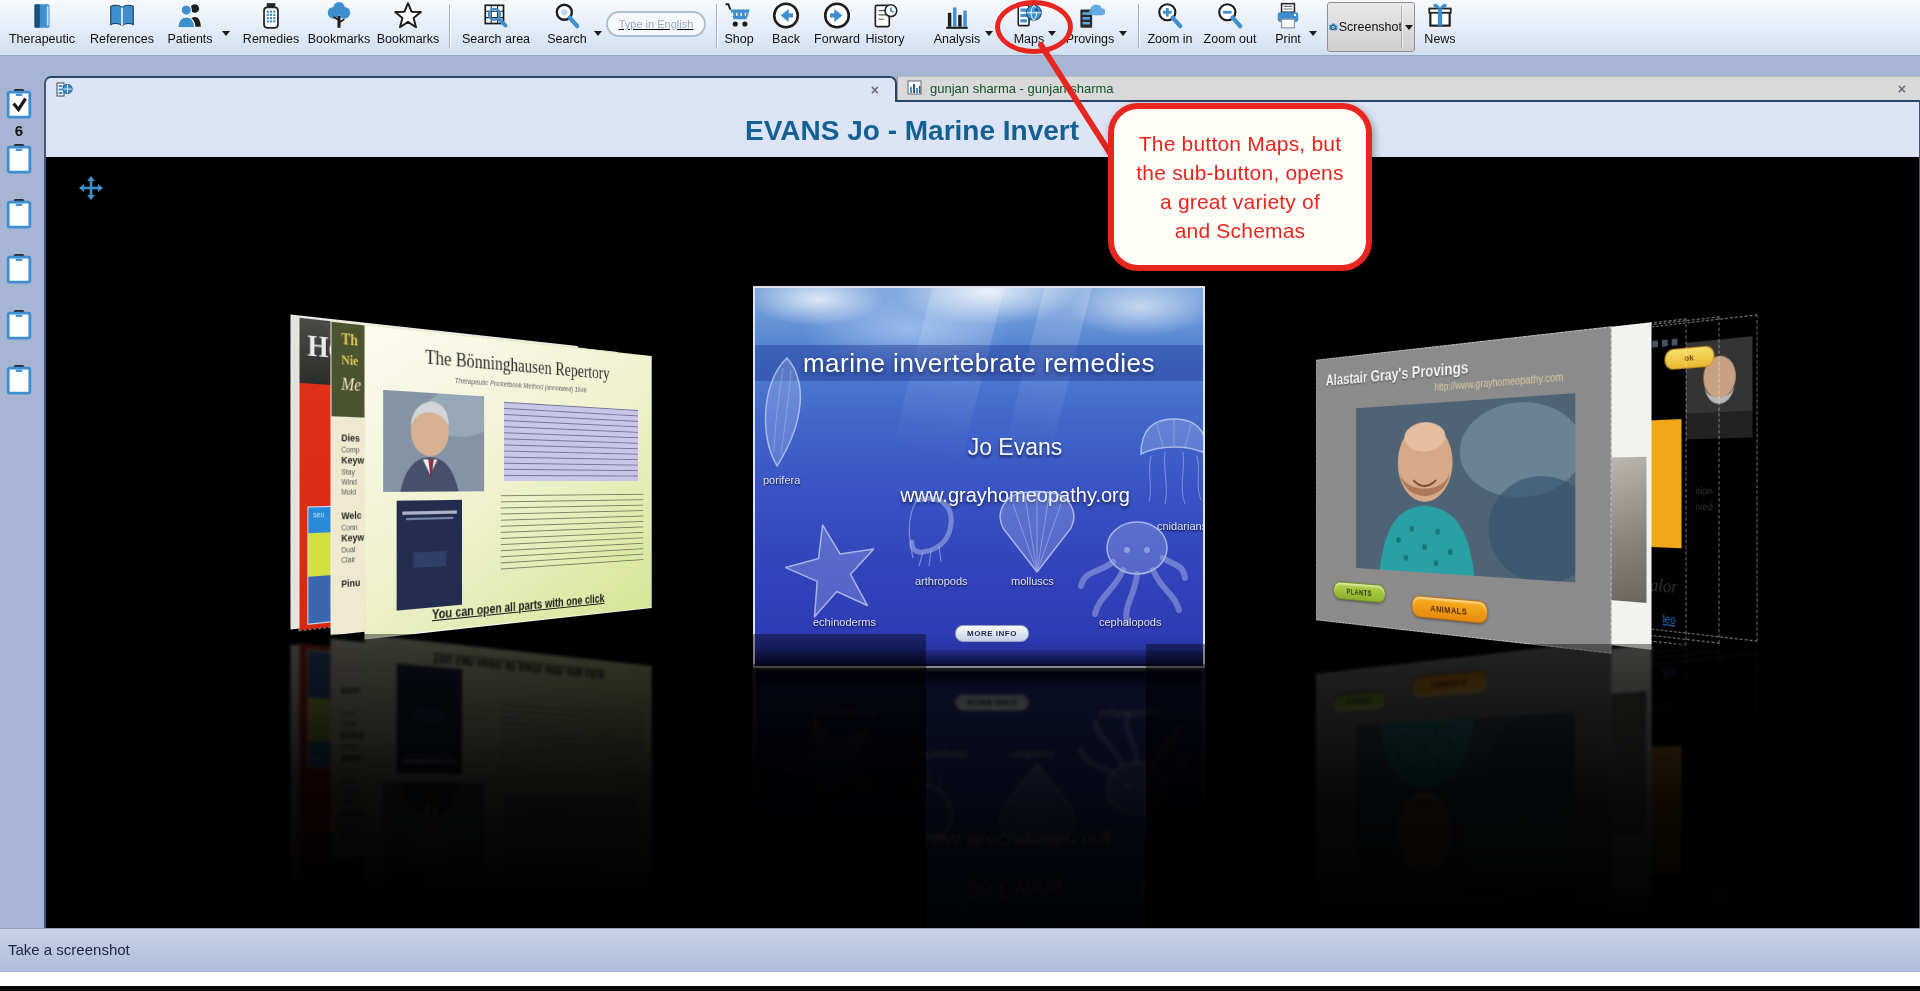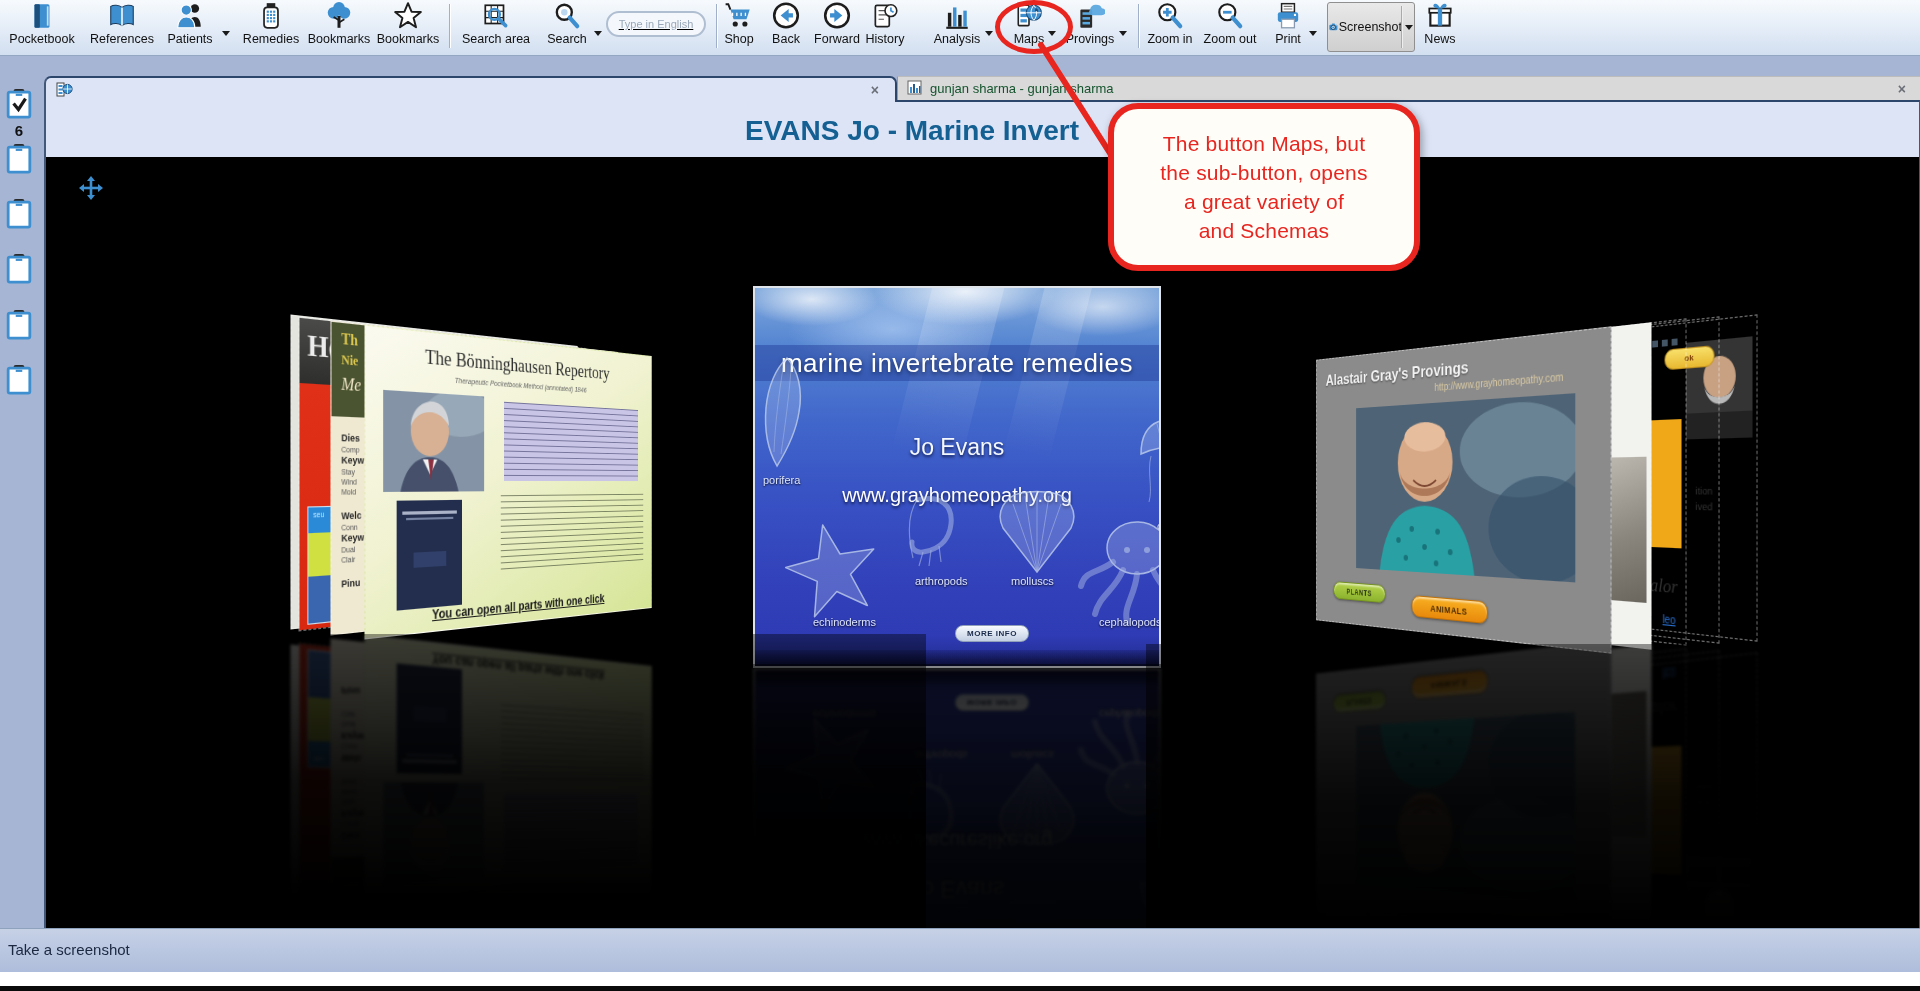--- a/index.html
+++ b/index.html
@@ -16,21 +16,21 @@
     background:#f4f8fc;display:flex;align-items:center;justify-content:center;text-decoration:underline;}
   .pill input{border:none;outline:none;background:transparent;width:86px;font-size:11px;color:#8a98ac;text-align:center;font-family:"Liberation Sans",sans-serif;}
   .pill input::placeholder{color:#9aa8ba;}
   .shotbox{position:absolute;left:1327px;top:2px;width:88px;height:50px;background:linear-gradient(#e9e9e9,#cfcfcf);
     border:1px solid #8f8f8f;border-radius:3px;box-sizing:border-box;}
   .shotbox .inner{position:absolute;left:0;top:0;width:74px;height:48px;display:flex;align-items:center;}
   .shotbox .divider{position:absolute;left:73px;top:3px;width:1px;height:42px;background:#aaa;box-shadow:1px 0 0 #eee;}
   .shotbox .dd{left:77px;top:22px;position:absolute;}
   
   .redring{position:absolute;left:995px;top:0px;width:68px;height:44px;border:5px solid #e8251f;border-radius:50%;z-index:120;pointer-events:none;}
-  .callout{position:absolute;left:1108px;top:103px;width:312px;height:168px;box-sizing:border-box;background:#fffdf8;
+  .callout{position:absolute;left:1108px;top:103px;width:264px;height:168px;box-sizing:border-box;background:#fffdf8;
     border:6px solid #e8251f;border-radius:30px;z-index:121;box-shadow:2px 3px 8px rgba(0,0,0,.35);
     display:flex;flex-direction:column;justify-content:center;text-align:center;}
   .callout .cl{font-size:21px;line-height:29px;color:#e8251f;font-weight:500;letter-spacing:.2px;}
   .pointer-svg{position:absolute;left:1000px;top:38px;width:140px;height:145px;z-index:119;pointer-events:none;}
   
   .tab-active{position:absolute;left:44px;top:76px;width:853px;height:26px;background:#dce4f6;
     border-top:2px solid #2c466b;border-right:2px solid #2c466b;border-left:2px solid #42587a;
     border-radius:7px 7px 0 0;box-sizing:border-box;z-index:6;}
   .tab-active .mini{position:absolute;left:10px;top:3px;width:17px;height:17px;}
   .tabx{position:absolute;font-size:14px;font-weight:bold;color:#6b6f78;cursor:pointer;line-height:14px;}
@@ -109,27 +109,27 @@
   .stripB .link{position:absolute;right:10px;top:262px;font-size:10px;color:#2a6fd0;text-decoration:underline;}
   .stripB .dashes{position:absolute;right:8px;top:16px;width:46px;height:6px;
     background:repeating-linear-gradient(to right,#456 0 6px,transparent 6px 10px);}
   .stripC .pillY{position:absolute;right:4px;top:24px;width:50px;height:17px;border-radius:9px;
     background:linear-gradient(#f8e06a,#e8b830);border:1px solid #c09020;font-size:8px;font-weight:bold;color:#7a3a00;
     display:flex;align-items:center;justify-content:center;}
   .stripC .t1{position:absolute;right:6px;top:148px;font-size:9.5px;color:#333;}
   .stripC .t2{position:absolute;right:6px;top:162px;font-size:9.5px;color:#333;}
   .stripD .photo{position:absolute;right:4px;top:18px;width:70px;height:90px;}
   
-  .cslide{position:absolute;left:0;top:0;width:408px;height:382px;box-sizing:border-box;border:2px solid #dfe3ea;overflow:hidden;cursor:pointer;
+  .cslide{position:absolute;left:0;top:0;width:452px;height:382px;box-sizing:border-box;border:2px solid #dfe3ea;overflow:hidden;cursor:pointer;
     background:
       radial-gradient(95px 38px at 14% 3%,rgba(255,255,255,.75),transparent 70%),
       radial-gradient(130px 48px at 52% 1%,rgba(255,255,255,.8),transparent 70%),
       radial-gradient(105px 42px at 86% 5%,rgba(255,255,255,.6),transparent 70%),
       radial-gradient(150px 60px at 34% 11%,rgba(205,228,255,.5),transparent 70%),
-      linear-gradient(180deg,#7fa8dc 0%,#5585d2 15%,#4167cb 35%,#3852c4 55%,#3343bb 75%,#2e3bb4 92%,#232c8e 100%);}
+      linear-gradient(180deg,#7fa8dc 0%,#5585d2 15%,#4167cb 35%,#3852c4 55%,#3343bb 75%,#2e3bb4 92%,#232c8e 100%); padding-left: 36px;}
   .cslide .ray{position:absolute;top:-12px;height:250px;background:linear-gradient(to bottom,rgba(255,255,255,.20),transparent 72%);transform:rotate(14deg);}
   .cband{position:absolute;left:0;top:57px;width:100%;height:36px;background:rgba(28,52,148,.42);
     display:flex;align-items:center;justify-content:center;}
   .cband .tt{font-size:26px;color:#fff;text-shadow:0 2px 4px rgba(0,10,40,.65);letter-spacing:.5px;}
   .cauthor{position:absolute;top:146px;width:100%;text-align:center;font-size:23px;color:#f4f8ff;text-shadow:0 2px 3px rgba(0,5,30,.7);}
   .curl{position:absolute;top:196px;width:100%;text-align:center;font-size:20px;color:#fff;text-shadow:0 2px 3px rgba(0,5,30,.7);}
   .clabel{position:absolute;font-size:11px;color:#e4ecff;text-shadow:0 1px 2px #001;opacity:.95;}
   .creature{position:absolute;opacity:.8;}
   .cmore{position:absolute;left:200px;top:337px;width:72px;height:15px;border-radius:8px;border:1px solid #8fa0b8;
     background:linear-gradient(#f8fbff,#c2cfe2);display:flex;align-items:center;justify-content:center;
@@ -145,21 +145,21 @@
 </head>
 <body>
 
 <div class="toolbar">
   <div class="ti" style="left:3px">
     <svg class="tic" viewBox="0 0 28 28">
         <rect x="7" y="3" width="14" height="22" rx="1.5" fill="#3e8fd0"></rect>
         <rect x="7" y="3" width="5" height="22" rx="1" fill="#1d4f7c"></rect>
         <rect x="18.5" y="5" width="1.6" height="18" fill="#fff" opacity=".7"></rect>
       </svg>
-    <span class="til">Pocketbook</span>
+    <span class="til">Therapeutic</span>
   </div>
   <div class="ti" style="left:83px">
     <svg class="tic" viewBox="0 0 28 28">
         <path d="M14 6 C11 3.5 6 3.5 3.5 5 V22 C6 20.5 11 20.5 14 23 C17 20.5 22 20.5 24.5 22 V5 C22 3.5 17 3.5 14 6 Z" fill="#3e8fd0" stroke="#1a3b5c"></path>
         <line x1="14" y1="6" x2="14" y2="23" stroke="#fff" stroke-width="1.4"></line>
       </svg>
     <span class="til">References</span>
   </div>
   <div class="ti" style="left:151px">
     <svg class="tic" viewBox="0 0 28 28">

